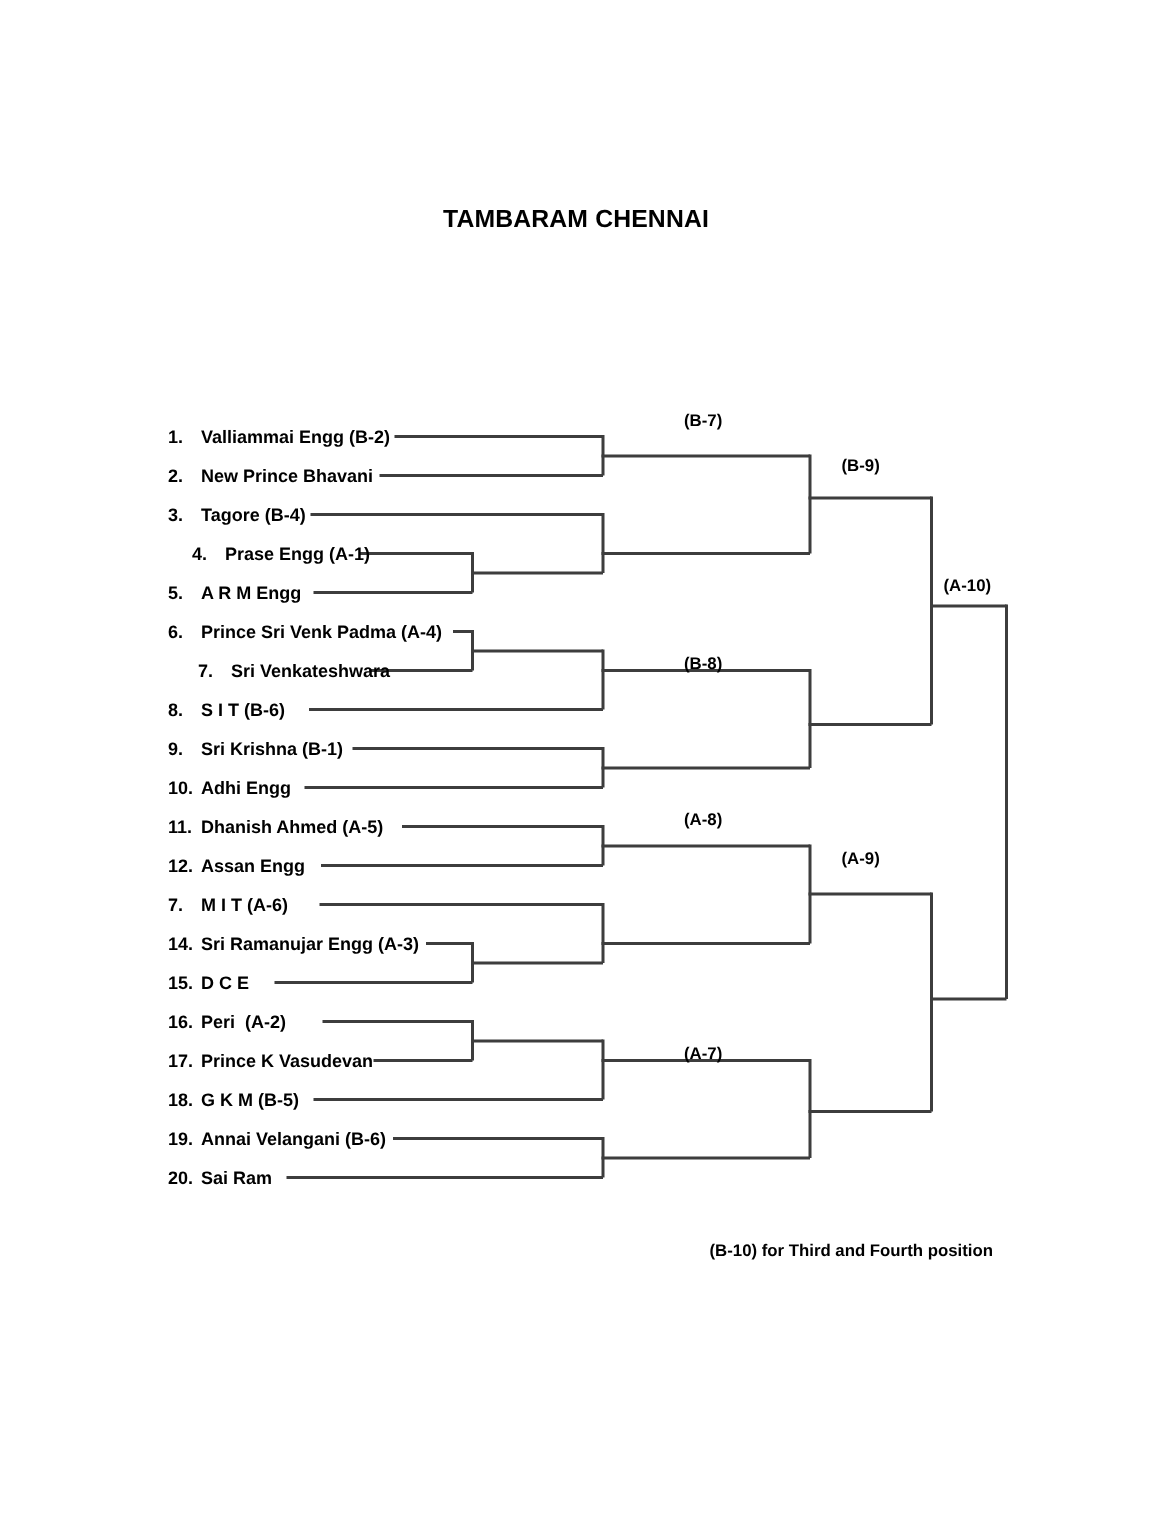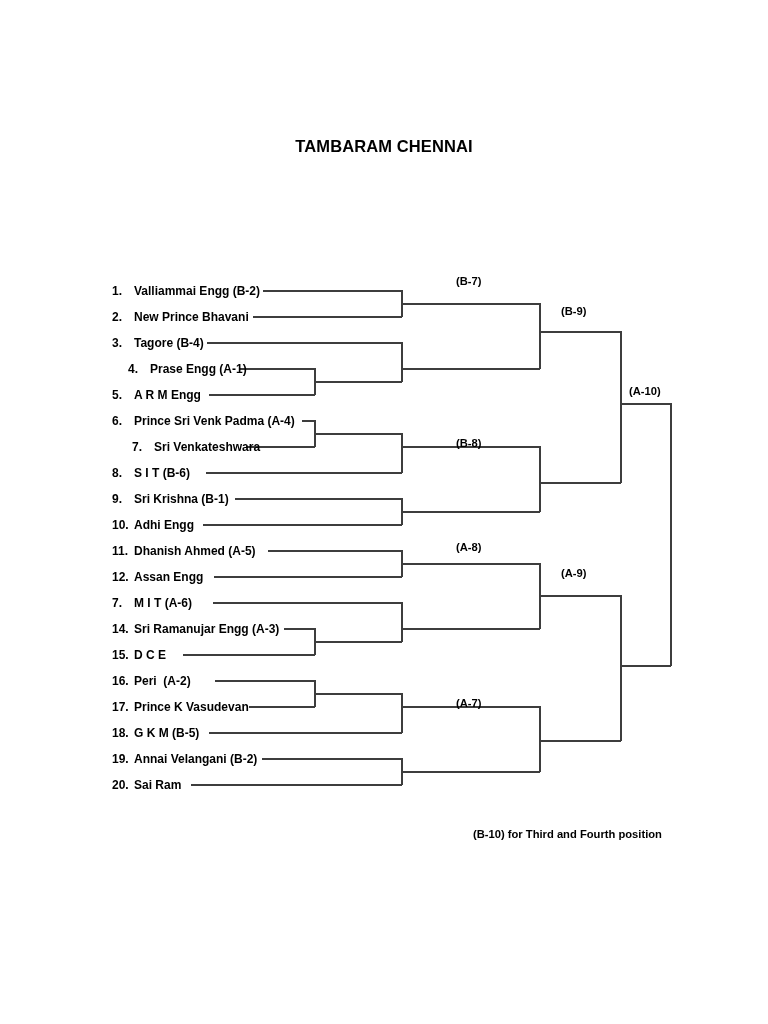--- a/index.html
+++ b/index.html
@@ -152,21 +152,21 @@
       <div class="team-row" style="top: 490px;"><span class="team-num">9.</span><span class="team-name">Sri Krishna (B-1)</span></div>
       <div class="team-row" style="top: 516px;"><span class="team-num">10.</span><span class="team-name">Adhi Engg</span></div>
       <div class="team-row" style="top: 542px;"><span class="team-num">11.</span><span class="team-name">Dhanish Ahmed (A-5)</span></div>
       <div class="team-row" style="top: 568px;"><span class="team-num">12.</span><span class="team-name">Assan Engg</span></div>
       <div class="team-row" style="top: 594px;"><span class="team-num">7.</span><span class="team-name">M I T (A-6)</span></div>
       <div class="team-row" style="top: 620px;"><span class="team-num">14.</span><span class="team-name">Sri Ramanujar Engg (A-3)</span></div>
       <div class="team-row" style="top: 646px;"><span class="team-num">15.</span><span class="team-name">D C E</span></div>
       <div class="team-row" style="top: 672px;"><span class="team-num">16.</span><span class="team-name">Peri  (A-2)</span></div>
       <div class="team-row" style="top: 698px;"><span class="team-num">17.</span><span class="team-name">Prince K Vasudevan</span></div>
       <div class="team-row" style="top: 724px;"><span class="team-num">18.</span><span class="team-name">G K M (B-5)</span></div>
-      <div class="team-row" style="top: 750px;"><span class="team-num">19.</span><span class="team-name">Annai Velangani (B-2)</span></div>
+      <div class="team-row" style="top: 750px;"><span class="team-num">19.</span><span class="team-name">Annai Velangani (B-6)</span></div>
       <div class="team-row" style="top: 776px;"><span class="team-num">20.</span><span class="team-name">Sai Ram</span></div>
     </div>
 
   <div id="labels-layer">
       <div class="round-label" style="left: 456px; top: 275px;">(B-7)</div>
       <div class="round-label" style="left: 561px; top: 305px;">(B-9)</div>
       <div class="round-label" style="left: 629px; top: 385px;">(A-10)</div>
       <div class="round-label" style="left: 456px; top: 437px;">(B-8)</div>
       <div class="round-label" style="left: 456px; top: 541px;">(A-8)</div>
       <div class="round-label" style="left: 561px; top: 567px;">(A-9)</div>

